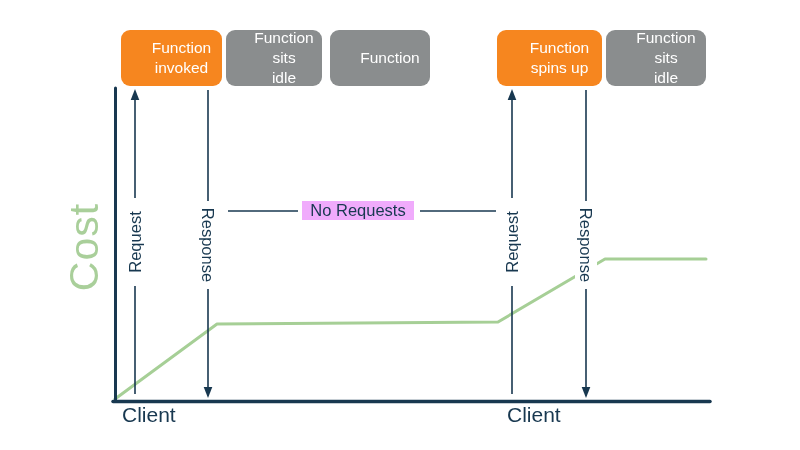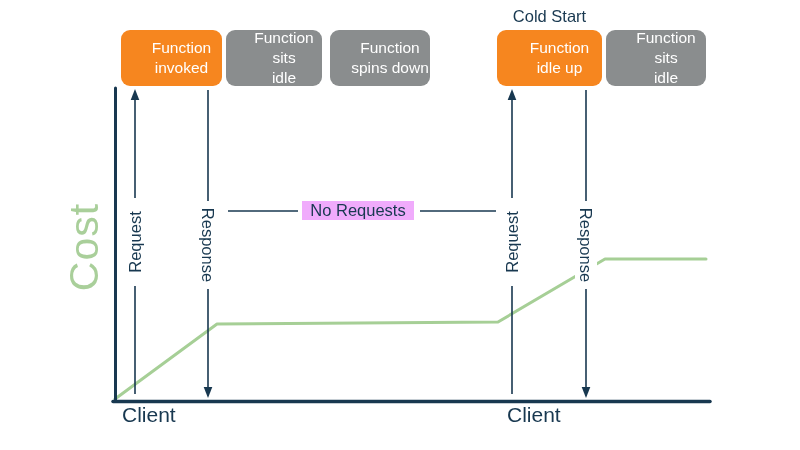--- a/index.html
+++ b/index.html
@@ -104,32 +104,30 @@
   <div class="stage orange s1">
     <span>Function</span>
     <span>invoked</span>
   </div>
   <div class="stage gray s2">
     <span>Function sits</span>
     <span>idle</span>
   </div>
   <div class="stage gray s3">
     <span>Function</span>
-    <span>spins down</span>
   </div>
   <div class="stage orange s4">
     <span>Function</span>
-    <span>idle up</span>
+    <span>spins up</span>
   </div>
   <div class="stage gray s5">
     <span>Function sits</span>
     <span>idle</span>
   </div>
 
-  <div class="cold-start">Cold Start</div>
 
   <div class="cost-label">Cost</div>
 
   <div class="vlabel req1">Request</div>
   <div class="vlabel res1">Response</div>
   <div class="vlabel req2">Request</div>
   <div class="vlabel res2">Response</div>
 
   <div class="no-requests">No Requests</div>
 

